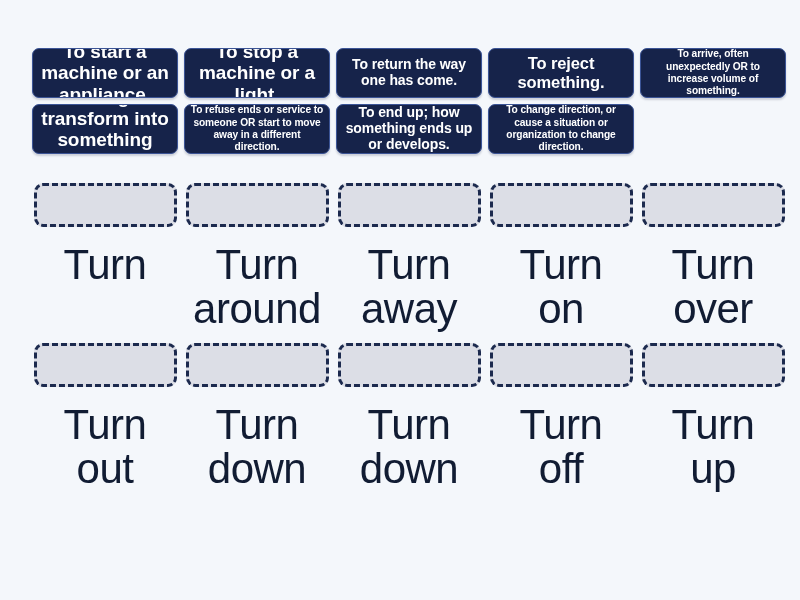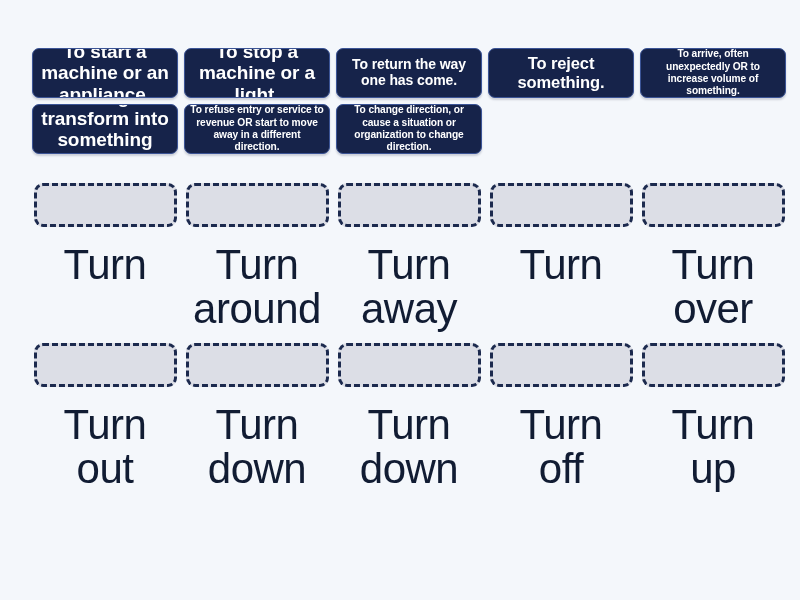--- a/index.html
+++ b/index.html
@@ -111,21 +111,22 @@
   <div class="tile-row">
     <div class="tile sz-lg">To start a machine or an appliance.</div>
     <div class="tile sz-lg">To stop a machine or a light.</div>
     <div class="tile sz-md">To return the way one has come.</div>
     <div class="tile sz-xl">To reject something.</div>
     <div class="tile sz-sm">To arrive, often unexpectedly OR to increase volume of something.</div>
   </div>
 
   <div class="tile-row">
     <div class="tile sz-lg">To change or transform into something else.</div>
-    <div class="tile sz-sm">To refuse entry or service to revenue OR start to move away in a different direction.</div>
+    <div class="tile sz-sm">To refuse ends or service to someone OR start to move away in a different direction.</div>
+    <div class="tile sz-md">To end up; how something ends up or develops.</div>
     <div class="tile sz-sm">To change direction, or cause a situation or organization to change direction.</div>
   </div>
 
 </div>
 
 <div class="answers-area">
 
   <div class="answer-row">
 
     <div class="answer-col">
@@ -148,20 +149,21 @@
       <div class="answer-label">
         <span class="w">Turn</span>
         <span class="w">away</span>
       </div>
     </div>
 
     <div class="answer-col">
       <div class="dropzone"></div>
       <div class="answer-label">
         <span class="w">Turn</span>
+        <span class="w">on</span>
       </div>
     </div>
 
     <div class="answer-col">
       <div class="dropzone"></div>
       <div class="answer-label">
         <span class="w">Turn</span>
         <span class="w">over</span>
       </div>
     </div>

